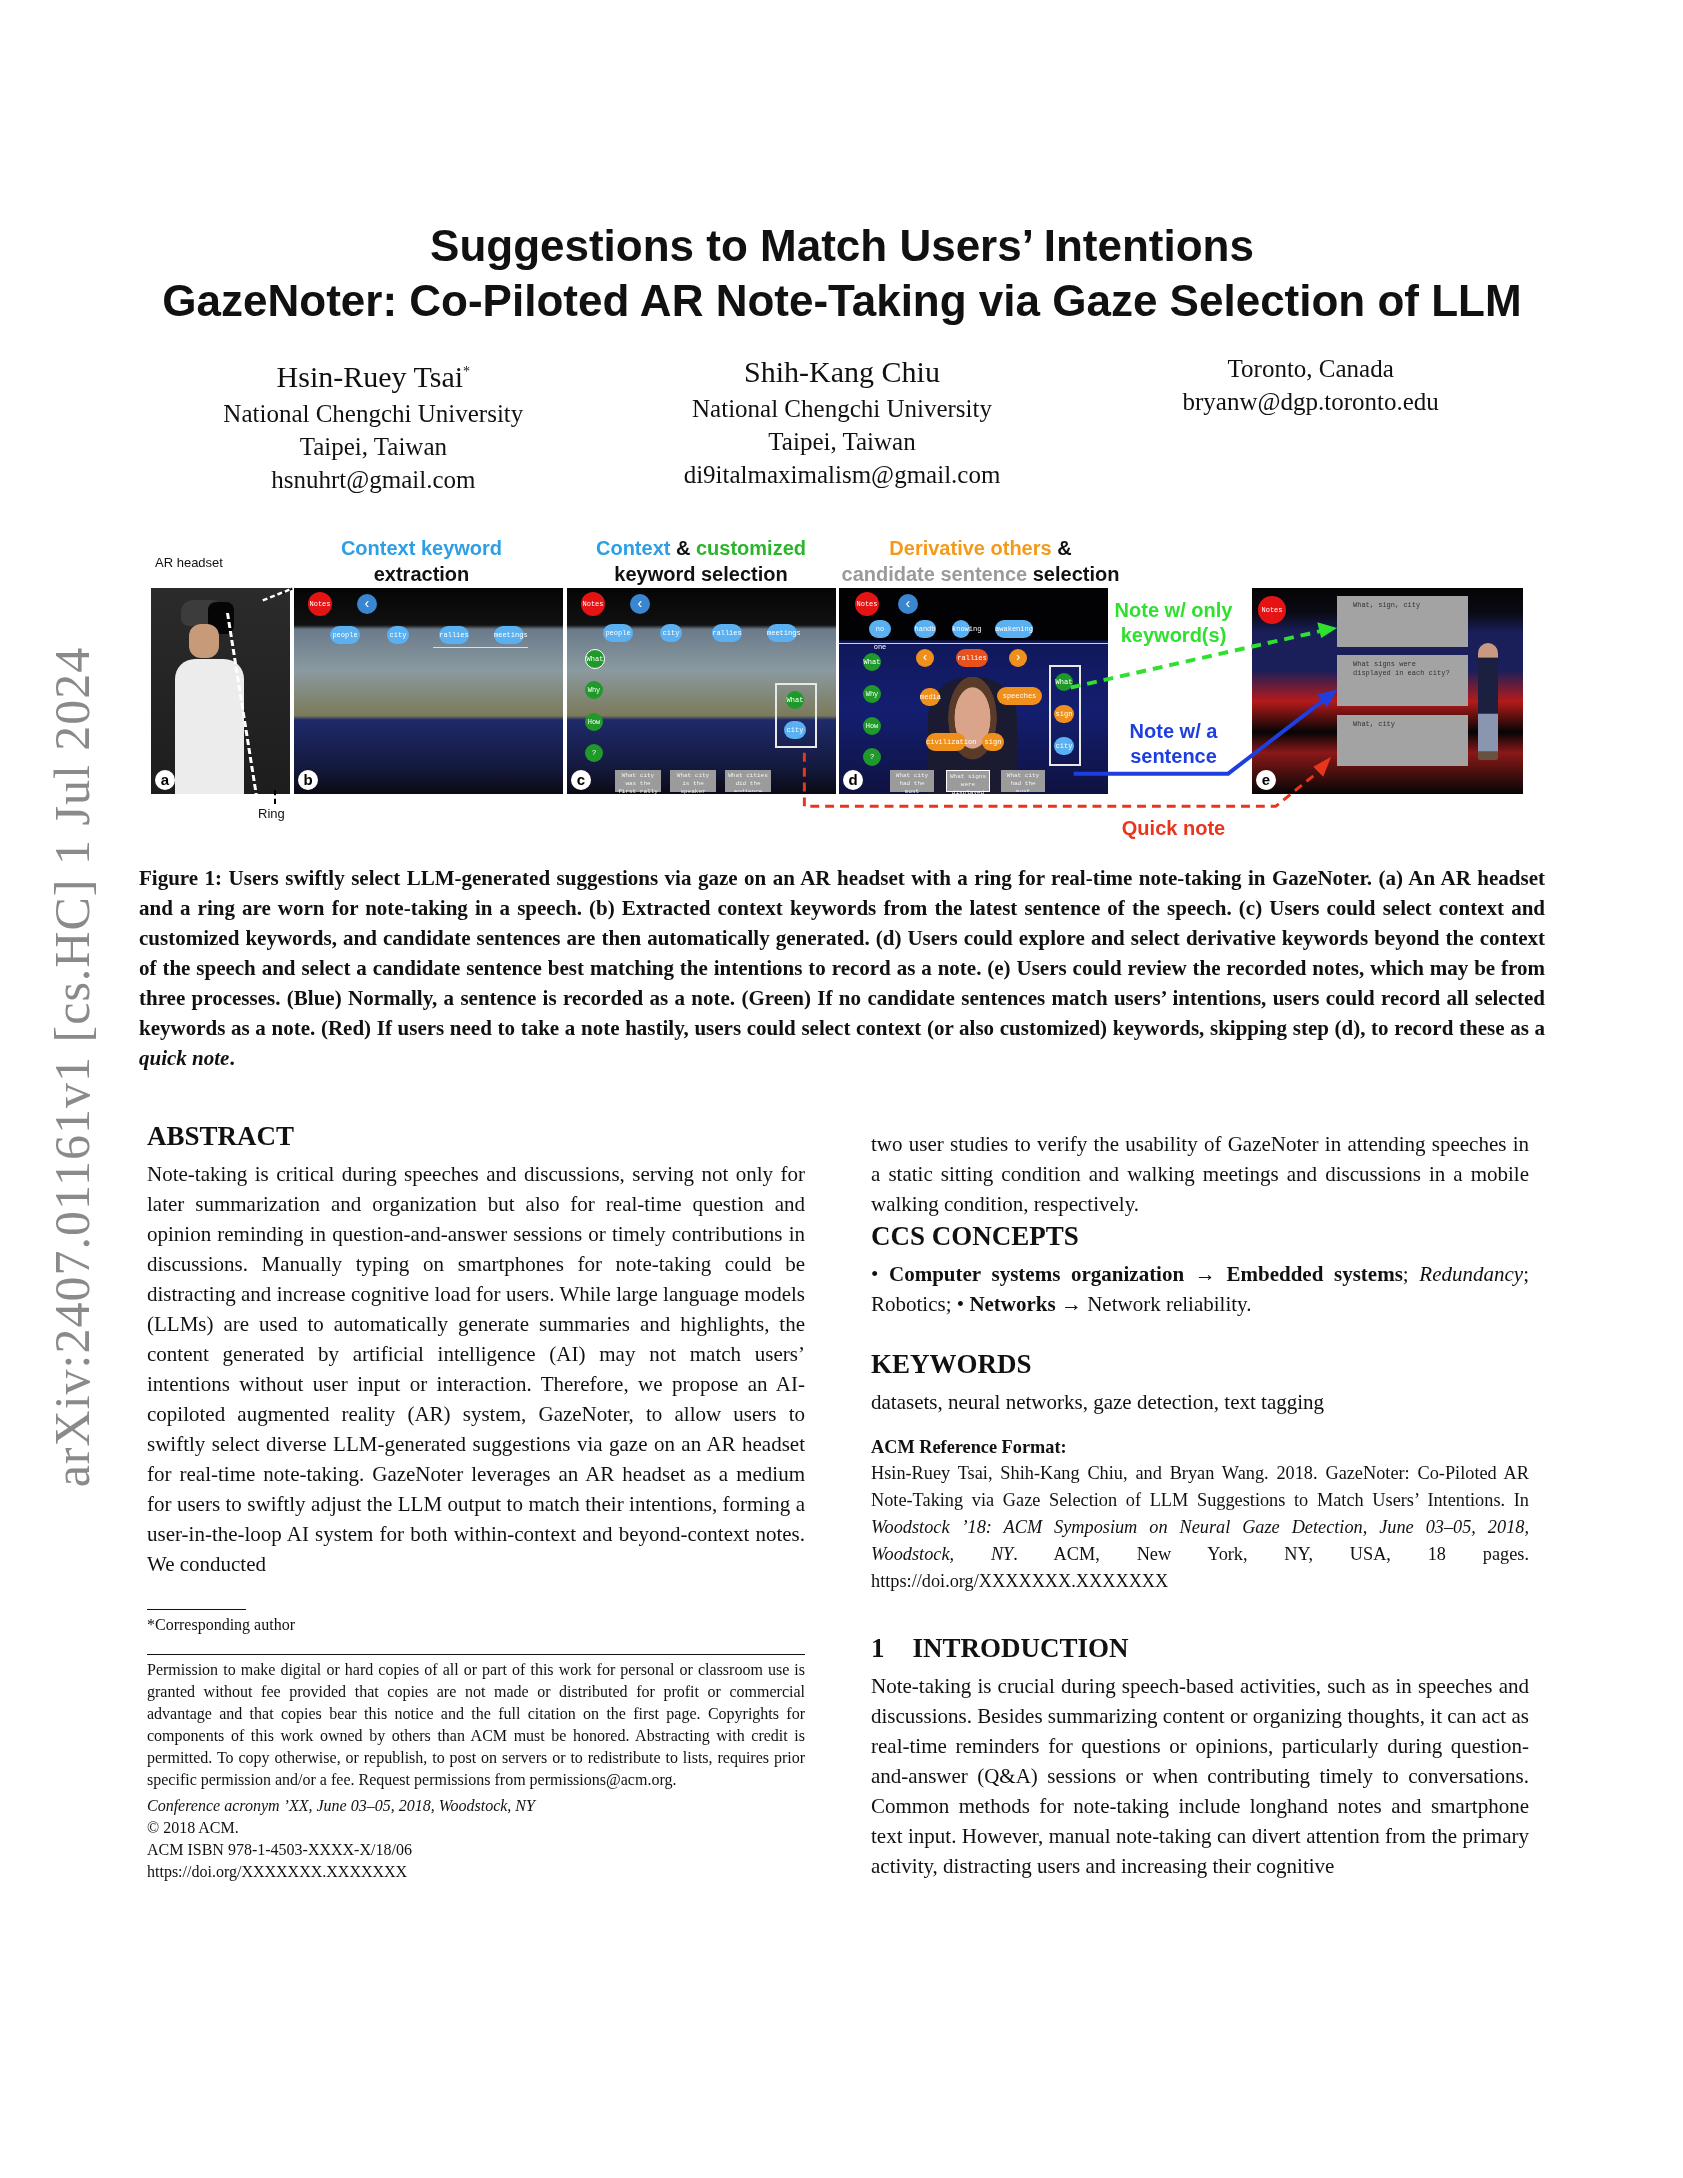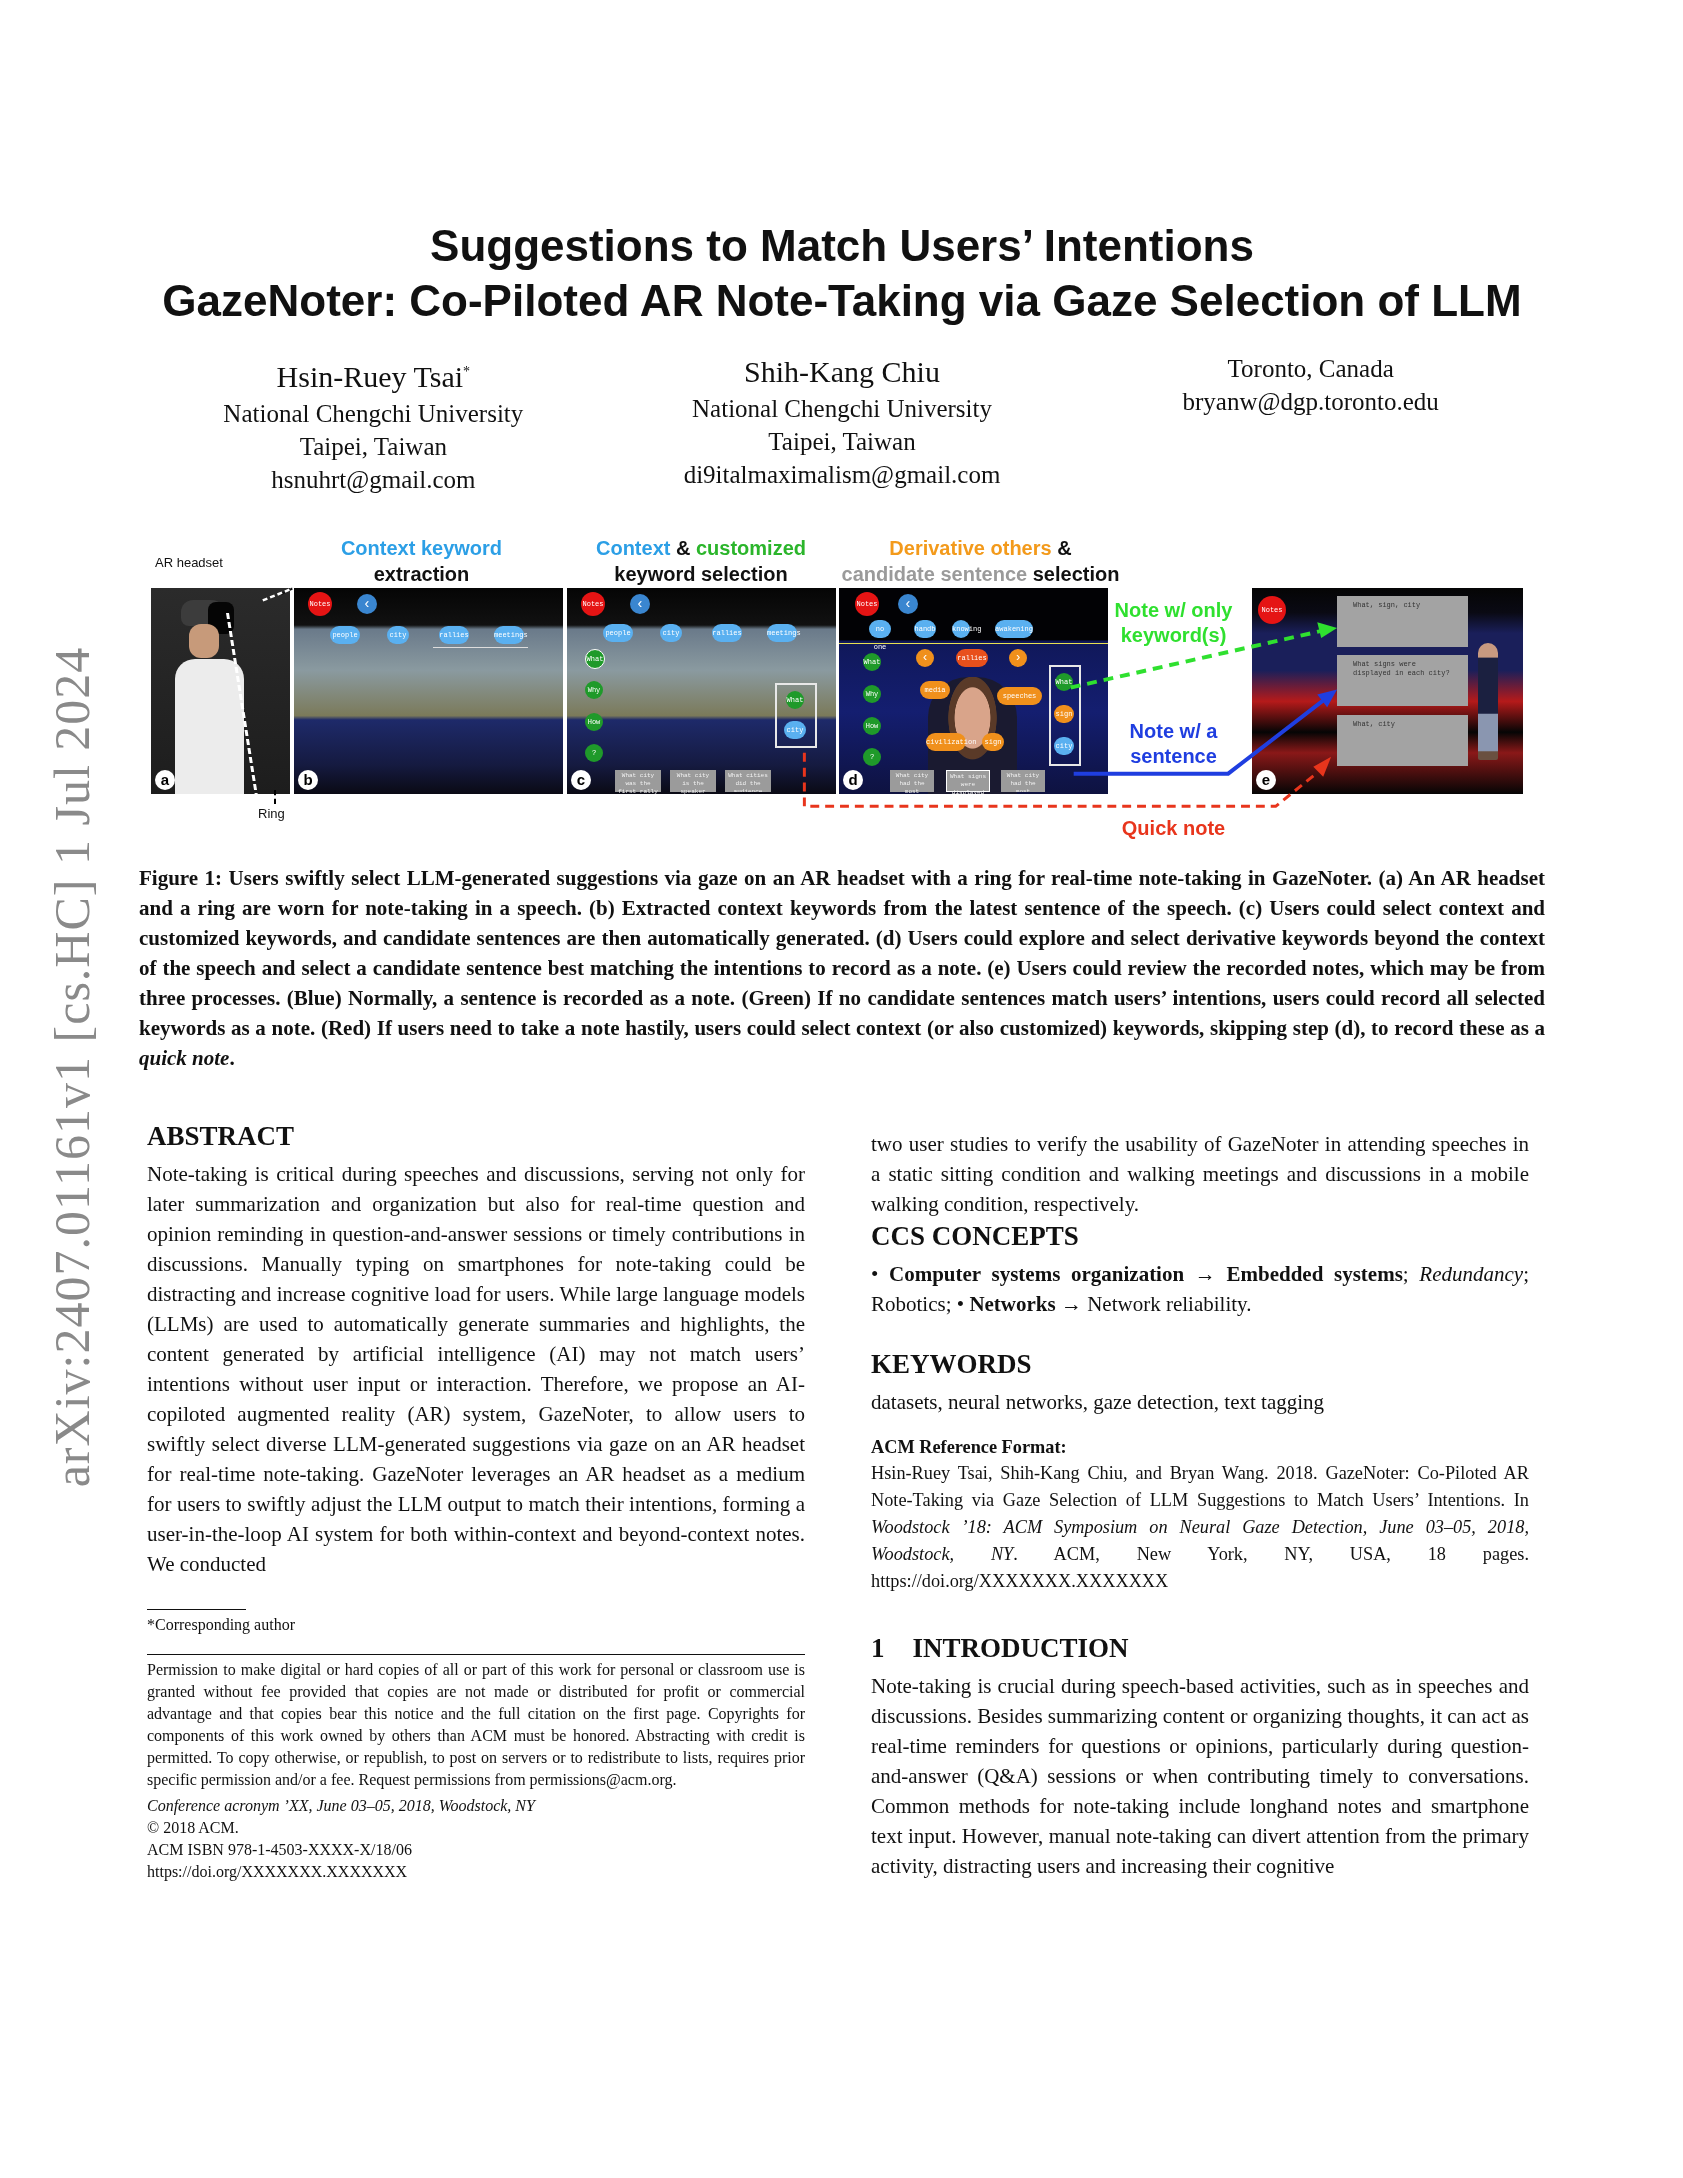--- a/index.html
+++ b/index.html
@@ -162,21 +162,21 @@
     <div class="bubble b-blue" style="left:113px; top:32px; width:18px;">knowing</div>
     <div class="bubble b-blue" style="left:156px; top:32px; width:38px;">awakening</div>
     <div style="position:absolute; left:89px; top:89px; width:89px; height:117px; background:radial-gradient(ellipse at 50% 35%, #d9a48a 0 28%, #5a3a28 29% 38%, #1a1a30 39%); border-radius:40px 40px 0 0;"></div>
     <div class="bubble b-green" style="left:24px; top:65px;">What</div>
     <div class="bubble b-green" style="left:24px; top:97px;">Why</div>
     <div class="bubble b-green" style="left:24px; top:129px;">How</div>
     <div class="bubble b-green" style="left:24px; top:160px;">?</div>
     <div class="bubble b-orange" style="left:77px; top:61px; width:18px; border-radius:50%; font-size:12px;">‹</div>
     <div class="bubble" style="left:117px; top:61px; width:32px; background:#e8501c;">rallies</div>
     <div class="bubble b-orange" style="left:170px; top:61px; width:18px; border-radius:50%; font-size:12px;">›</div>
-    <div class="bubble b-orange" style="left:81px; top:93px; width:30px;">media</div>
+    <div class="bubble b-orange" style="left:81px; top:100px; width:20px;">media</div>
     <div class="bubble b-orange" style="left:158px; top:99px; width:45px;font-family:Liberation Mono, monospace;">speeches</div>
     <div class="bubble b-orange" style="left:87px; top:145px; width:40px;">civilization</div>
     <div class="bubble b-orange" style="left:143px; top:145px; width:22px;">sign</div>
     <div class="selbox" style="left:210px; top:77px; width:28px; height:97px;"></div>
     <div class="bubble b-green" style="left:216px; top:85px;">What</div>
     <div class="bubble b-orange" style="left:215px; top:117px; width:20px;">sign</div>
     <div class="bubble b-blue" style="left:215px; top:149px; width:20px;">city</div>
     <div class="cand" style="left:51px; top:182px; width:44px; height:22px;">What city had the most impactful signs?</div>
     <div class="cand" style="left:107px; top:182px; width:44px; height:22px; border:1.5px solid #fff;">What signs were displayed in each city?</div>
     <div class="cand" style="left:162px; top:182px; width:44px; height:22px; overflow:hidden;">What city had the most controversial signs?</div>

